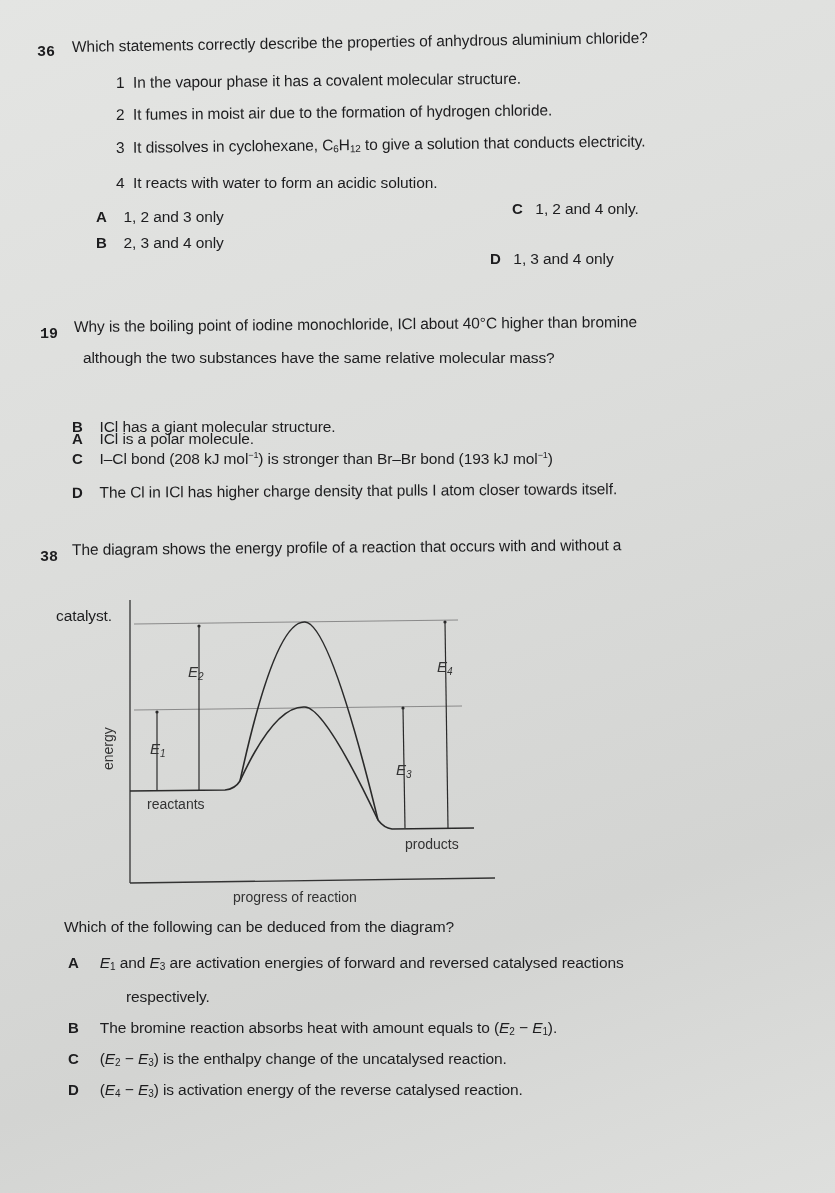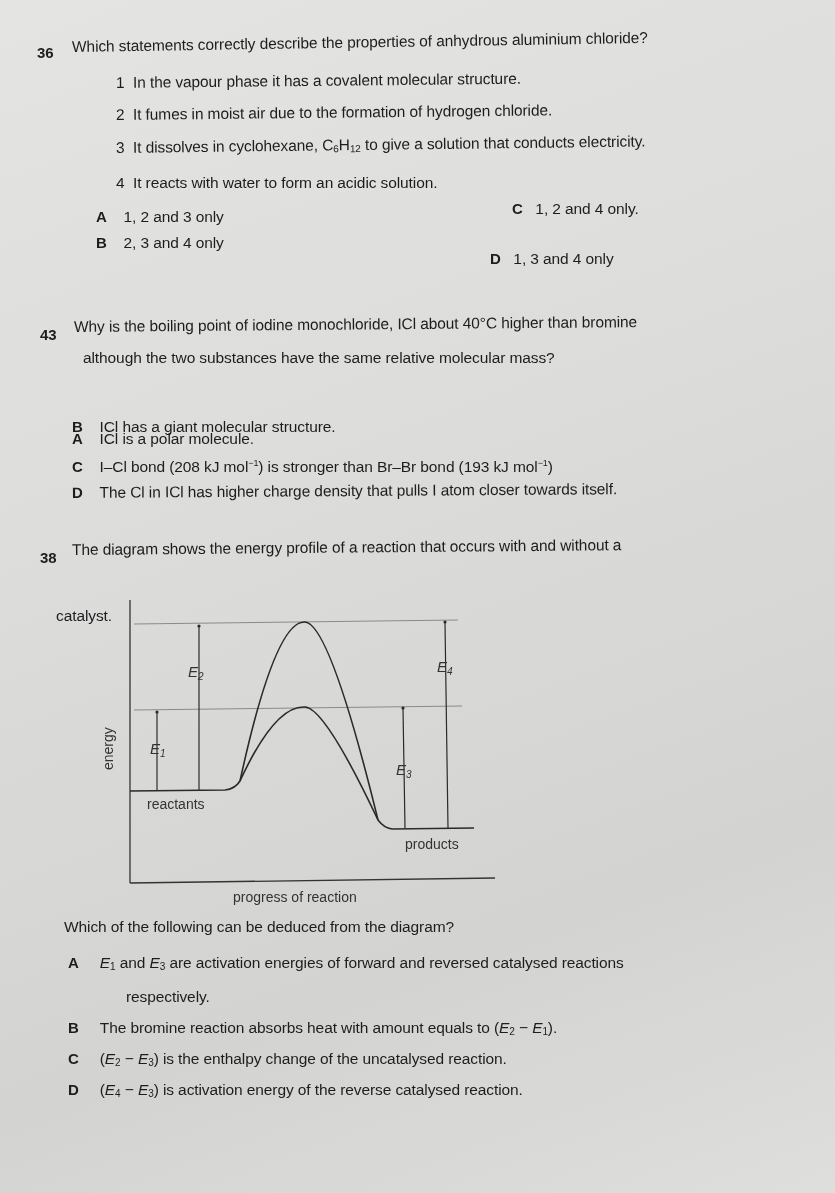--- a/index.html
+++ b/index.html
@@ -4,21 +4,21 @@
 <style>
   html, body { margin:0; padding:0; }
   body {
     width:835px; height:1193px; overflow:hidden;
     background: linear-gradient(160deg, #e4e5e3 0%, #dcdddb 40%, #d3d4d2 75%, #dedfdd 100%);
     font-family: "Liberation Sans", sans-serif;
     color:#1d1d1f;
     position:relative;
   }
   .abs { position:absolute; white-space:nowrap; }
-  .qnum { font-weight:bold; font-size:15px; }
+  .qnum { font-weight:bold; font-size:15px;font-family:Liberation Mono, monospace; }
   .txt { font-size:15.5px; letter-spacing:-0.1px; }
   .opt { font-weight:bold; font-size:15px; }
   sub { font-size:10px; vertical-align:-2px; }
   sup { font-size:9px; }
   i { font-style:italic; }
   svg text { font-family: "Liberation Sans", sans-serif; }
 </style>
 </head>
 <body>
 
@@ -47,31 +47,31 @@
   </div>
   <div class="abs txt" style="left:478px;top:200px;margin-left:34px;">
     <span class="opt">C</span>&nbsp;&nbsp;&nbsp;<span>1, 2 and 4 only.</span>
   </div>
   <div class="abs txt" style="left:490px;top:226px;margin-top:24px;">
     <span class="opt">D</span>&nbsp;&nbsp;&nbsp;<span>1, 3 and 4 only</span>
   </div>
 </div>
 
 <div>
-  <span class="abs qnum" style="left:40px;top:326px;">43</span>
+  <span class="abs qnum" style="left:40px;top:326px;">19</span>
   <span class="abs txt" style="left:74px;top:318px;transform:rotate(-0.5deg);transform-origin:left;">Why is the boiling point of iodine monochloride, ICl about 40°C higher than bromine</span>
   <span class="abs txt" style="left:74px;top:349px;margin-left:9px;">although the two substances have the same relative molecular mass?</span>
 
   <div class="abs txt" style="left:72px;top:386px;margin-top:44px;">
     <span class="opt">A</span>&nbsp;&nbsp;&nbsp;&nbsp;<span>ICl is a polar molecule.</span>
   </div>
   <div class="abs txt" style="left:72px;top:418px;">
     <span class="opt">B</span>&nbsp;&nbsp;&nbsp;&nbsp;<span>ICl has a giant molecular structure.</span>
   </div>
-  <div class="abs txt" style="left:72px;top:450px;margin-top:8px;">
+  <div class="abs txt" style="left:72px;top:450px;">
     <span class="opt">C</span>&nbsp;&nbsp;&nbsp;&nbsp;<span>I–Cl bond (208 kJ mol</span><sup>−1</sup><span>) is stronger than Br–Br bond (193 kJ mol</span><sup>−1</sup><span>)</span>
   </div>
   <div class="abs txt" style="left:72px;top:484px;transform:rotate(-0.4deg);transform-origin:left;">
     <span class="opt">D</span>&nbsp;&nbsp;&nbsp;&nbsp;<span>The Cl in ICl has higher charge density that pulls I atom closer towards itself.</span>
   </div>
 </div>
 
 <div>
   <span class="abs qnum" style="left:40px;top:549px;">38</span>
   <span class="abs txt" style="left:72px;top:541px;transform:rotate(-0.5deg);transform-origin:left;">The diagram shows the energy profile of a reaction that occurs with and without a</span>

